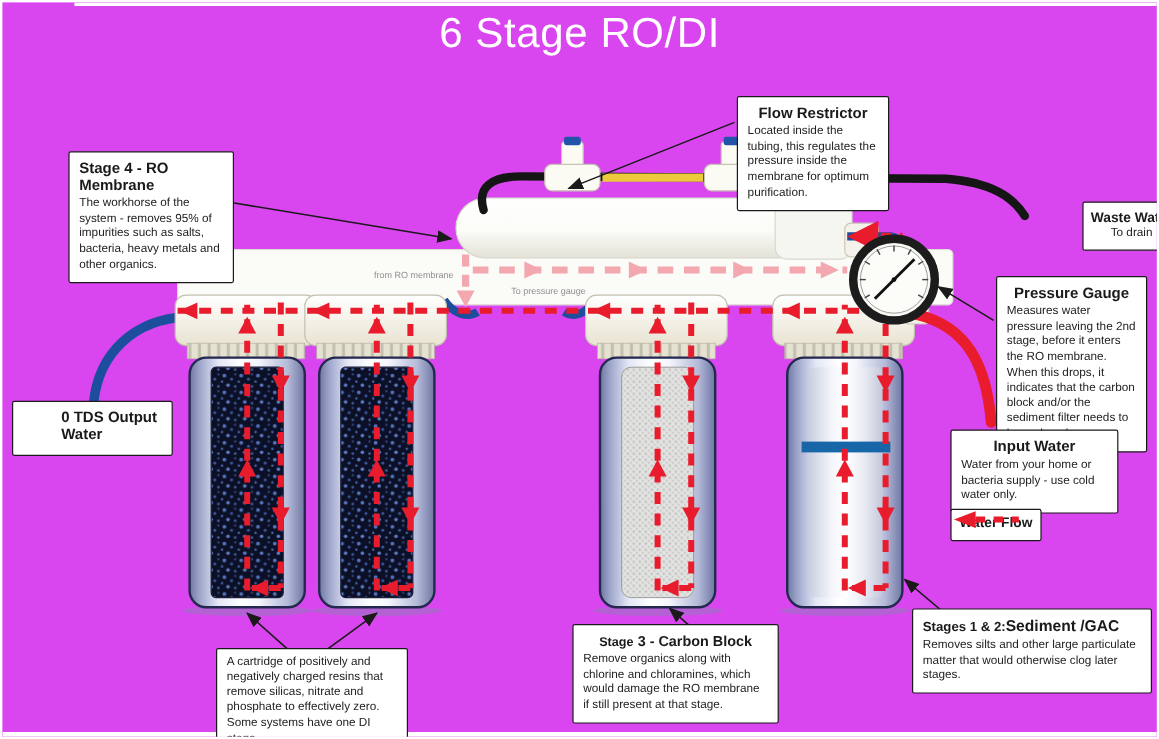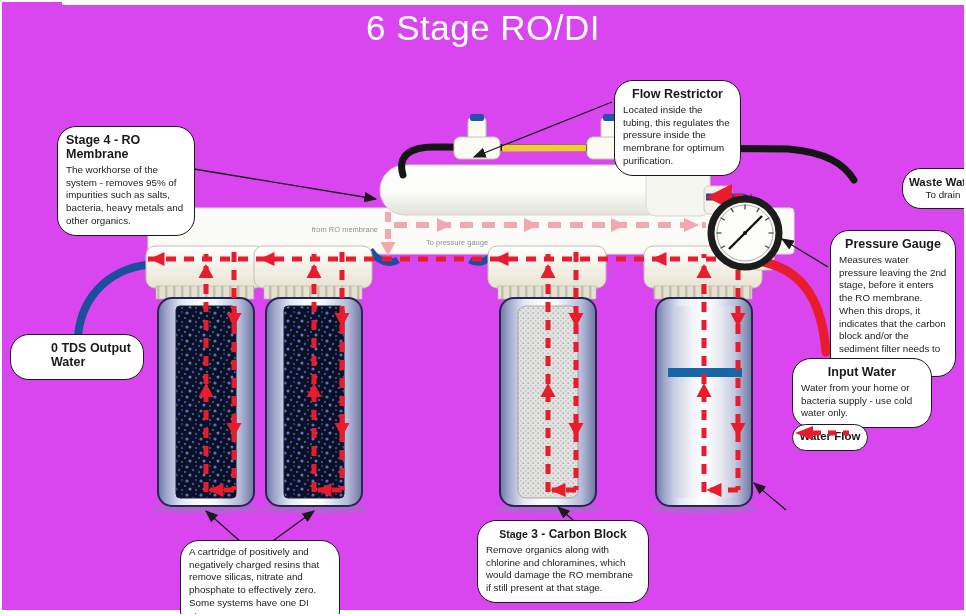--- a/index.html
+++ b/index.html
@@ -9,21 +9,21 @@
     font-family:"Liberation Sans", sans-serif;
   }
   #title{
     position:absolute;left:0;right:0;top:6px;text-align:center;
     color:#ffffff;font-size:35px;font-weight:500;letter-spacing:.5px;
   }
   .strip{position:absolute;background:#fff;}
   svg{position:absolute;left:0;top:0;}
   .callout{
     position:absolute;background:#ffffff;border:1.6px solid #1a1a1a;
-    border-radius:19px;padding:5px 8px 7px 8px;box-sizing:border-box;z-index:10;
+    border-radius:2px;padding:5px 8px 7px 8px;box-sizing:border-box;z-index:10;
     color:#1a1a1a;
   }
   .callout .t{font-weight:bold;font-size:12.5px;margin:1px 0 3px 0;}
   .callout .b{font-size:9.8px;line-height:1.3;color:#222;}
   .tc{text-align:center;}
   .flowbox{display:flex;flex-direction:column;align-items:center;}
   .small-cap{font-size:11px;font-weight:bold;}
   .tiny-cap{font-size:10.5px;font-weight:bold;}
 </style>
 </head>
@@ -275,20 +275,24 @@
   </div>
 
   <div class="callout flowbox" style="left:790px;top:422px;width:76px;padding:4px 4px 6px 4px;">
     <div class="t" style="font-size:11.5px;margin-bottom:2px;">Water Flow</div>
     <svg width="58" height="16">
       <line x1="20" y1="8" x2="56" y2="8" stroke="#e81c2c" stroke-width="5" stroke-dasharray="8 7"></line>
       <polygon points="2,8 20,1 20,15" fill="#e81c2c"></polygon>
     </svg>
   </div>
 
+  <div class="callout" style="left:758px;top:505px;width:200px;">
+    <div class="t"><span class="small-cap">Stages 1 &amp; 2:</span><span style="font-size:13px;">Sediment  /GAC</span></div>
+    <div class="b">Removes silts and other large particulate matter that would otherwise clog later stages.</div>
+  </div>
 
   <div class="callout tc" style="left:475px;top:518px;width:172px;">
     <div class="t"><span class="tiny-cap">Stage</span> <span style="font-size:12px;">3 - Carbon Block</span></div>
     <div class="b" style="text-align:left;">Remove organics along with chlorine and chloramines, which would damage the RO membrane if still present at that stage.</div>
   </div>
 
   <div class="callout" style="left:178px;top:538px;width:160px;">
     <div class="b">A cartridge of positively and negatively charged resins that remove silicas, nitrate and phosphate to effectively zero. Some systems have one DI stage.</div>
   </div>
 </div>

